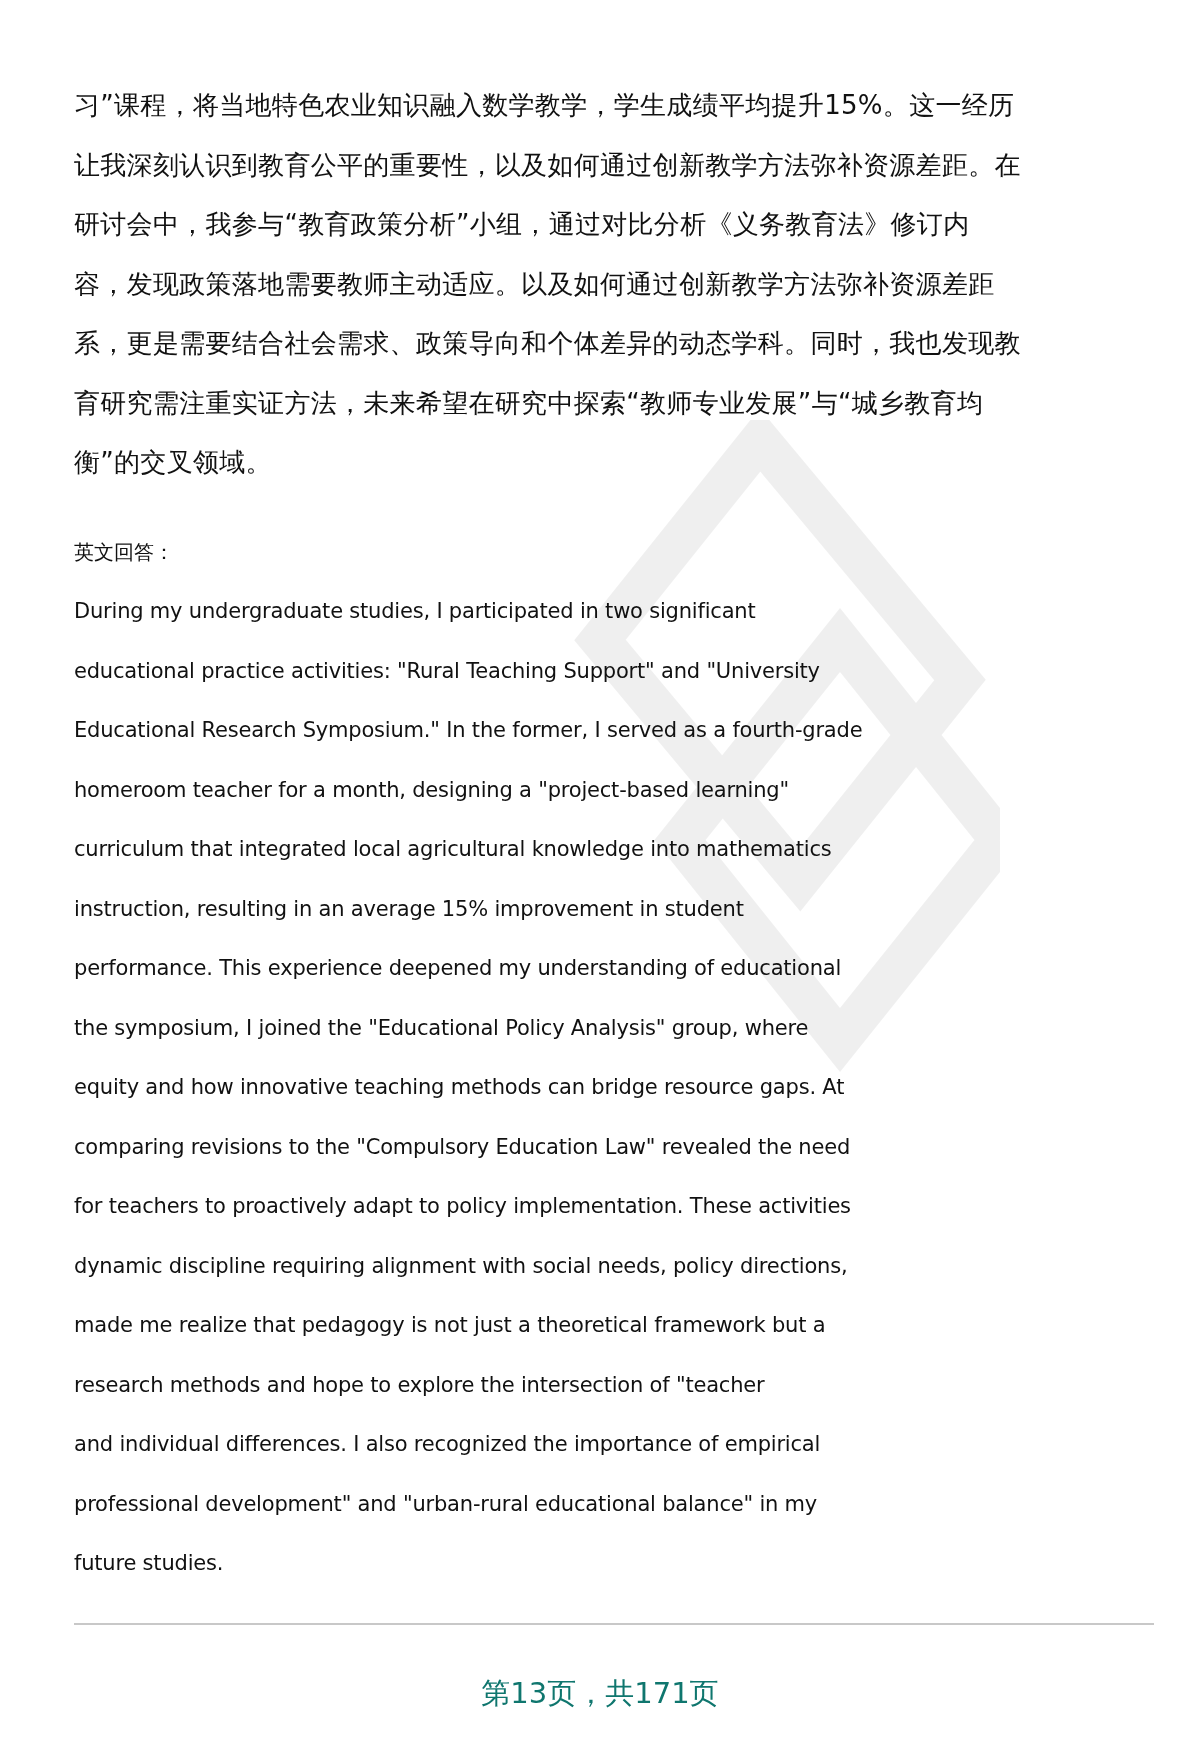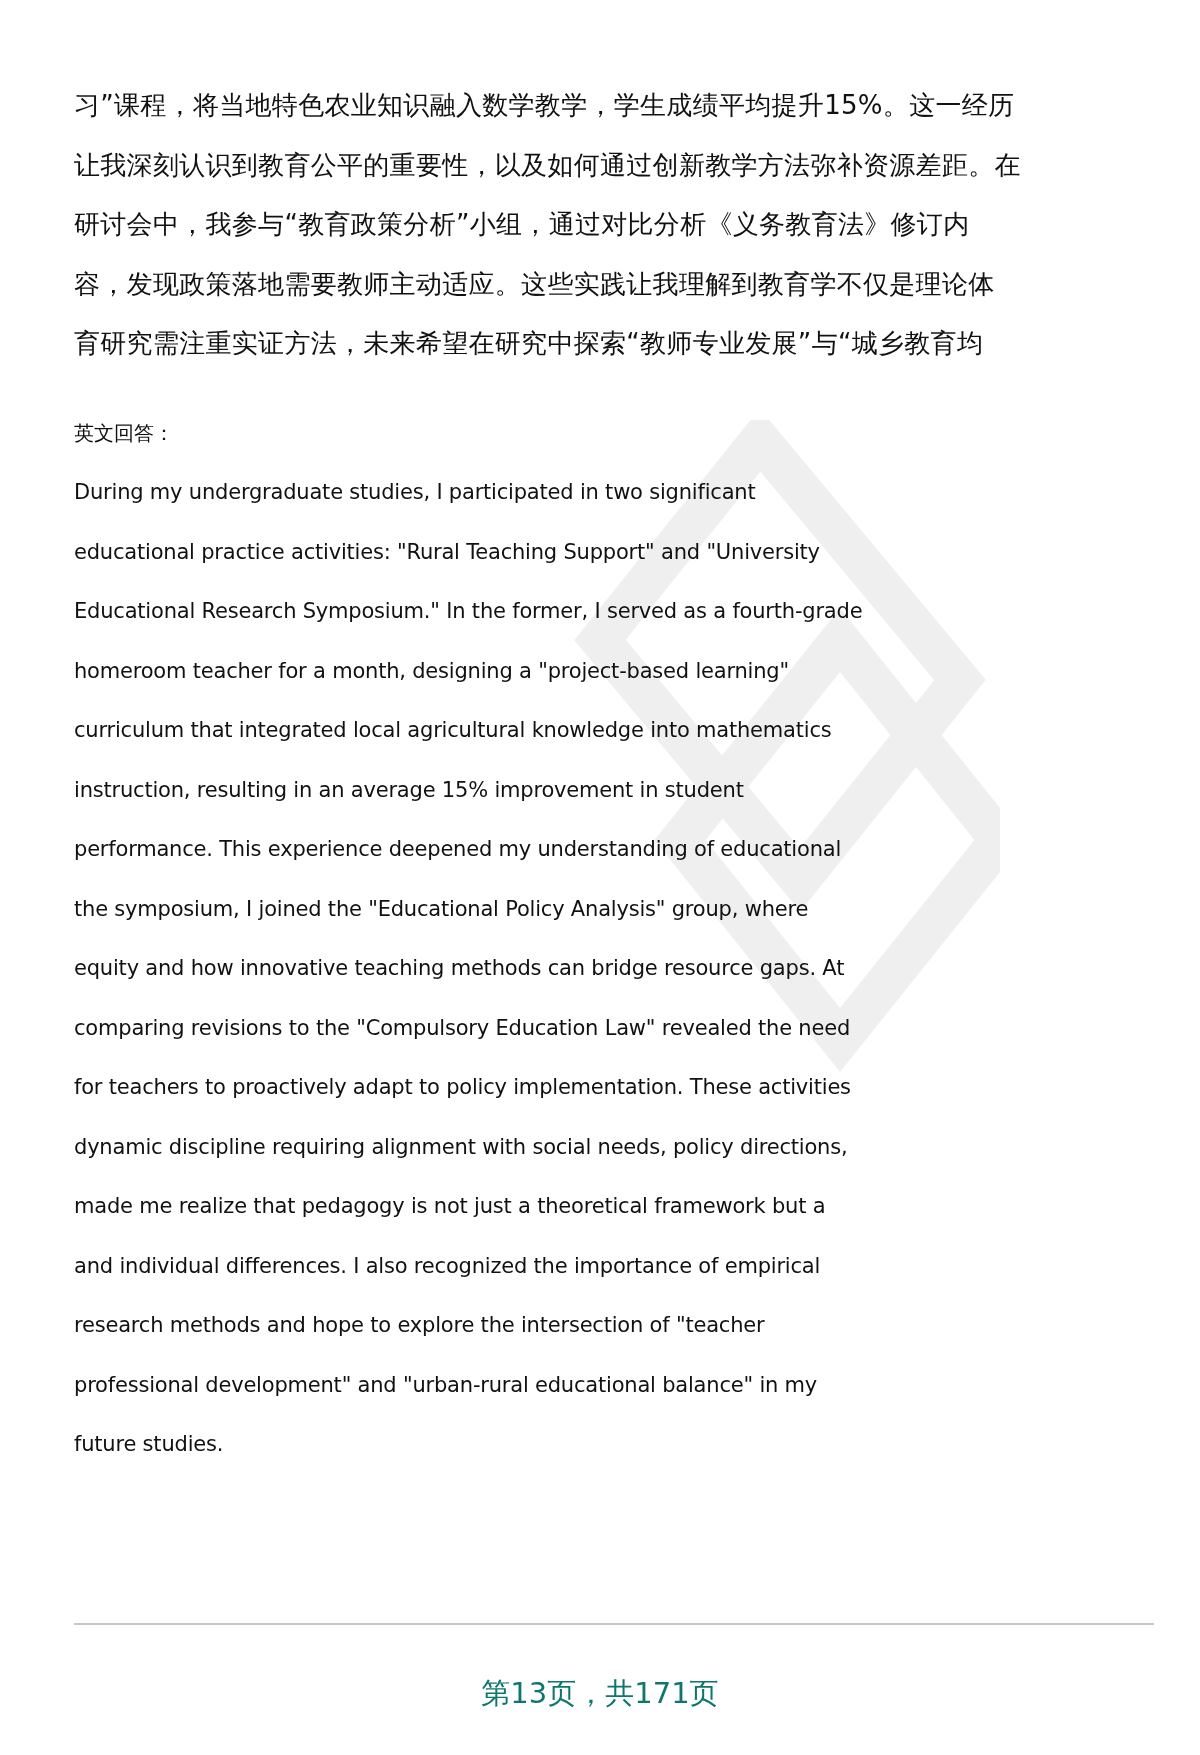--- a/index.html
+++ b/index.html
@@ -21,41 +21,43 @@
     <polygon points="560,20 760,260 600,460 400,220"></polygon>
     <polygon points="640,220 800,420 640,620 480,420"></polygon>
   </g>
 </svg>
 
 <div class="content">
   <div>
     <div class="zh-line">习”课程，将当地特色农业知识融入数学教学，学生成绩平均提升15%。这一经历</div>
     <div class="zh-line">让我深刻认识到教育公平的重要性，以及如何通过创新教学方法弥补资源差距。在</div>
     <div class="zh-line">研讨会中，我参与“教育政策分析”小组，通过对比分析《义务教育法》修订内</div>
-    <div class="zh-line">容，发现政策落地需要教师主动适应。这些实践让我理解到教育学不仅是理论体</div>
+    <div class="zh-line">容，发现政策落地需要教师主动适应。以及如何通过创新教学方法弥补资源差距</div>
+    <div class="zh-line">系，更是需要结合社会需求、政策导向和个体差异的动态学科。同时，我也发现教</div>
     <div class="zh-line">育研究需注重实证方法，未来希望在研究中探索“教师专业发展”与“城乡教育均</div>
+    <div class="zh-line">衡”的交叉领域。</div>
   </div>
 
   <div class="section-label">英文回答：</div>
 
   <div>
     <div class="en-line">During my undergraduate studies, I participated in two significant</div>
     <div class="en-line">educational practice activities: "Rural Teaching Support" and "University</div>
     <div class="en-line">Educational Research Symposium." In the former, I served as a fourth-grade</div>
     <div class="en-line">homeroom teacher for a month, designing a "project-based learning"</div>
     <div class="en-line">curriculum that integrated local agricultural knowledge into mathematics</div>
     <div class="en-line">instruction, resulting in an average 15% improvement in student</div>
     <div class="en-line">performance. This experience deepened my understanding of educational</div>
     <div class="en-line">the symposium, I joined the "Educational Policy Analysis" group, where</div>
     <div class="en-line">equity and how innovative teaching methods can bridge resource gaps. At</div>
     <div class="en-line">comparing revisions to the "Compulsory Education Law" revealed the need</div>
     <div class="en-line">for teachers to proactively adapt to policy implementation. These activities</div>
     <div class="en-line">dynamic discipline requiring alignment with social needs, policy directions,</div>
     <div class="en-line">made me realize that pedagogy is not just a theoretical framework but a</div>
+    <div class="en-line">research methods and hope to explore the intersection of "teacher</div>
     <div class="en-line">and individual differences. I also recognized the importance of empirical</div>
-    <div class="en-line">research methods and hope to explore the intersection of "teacher</div>
     <div class="en-line">professional development" and "urban-rural educational balance" in my</div>
     <div class="en-line">future studies.</div>
   </div>
 </div>
 
 <div class="divider"></div>
 <div class="footer">第13页，共171页</div>
 
 </body></html>

